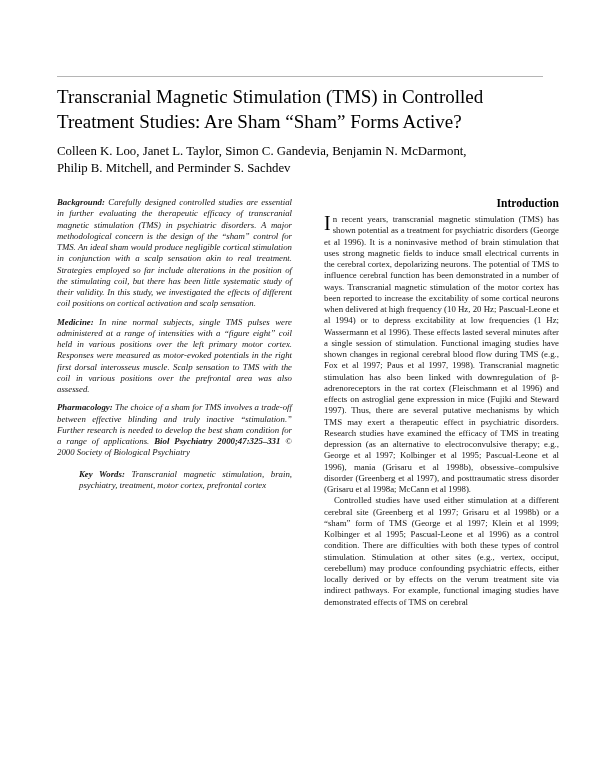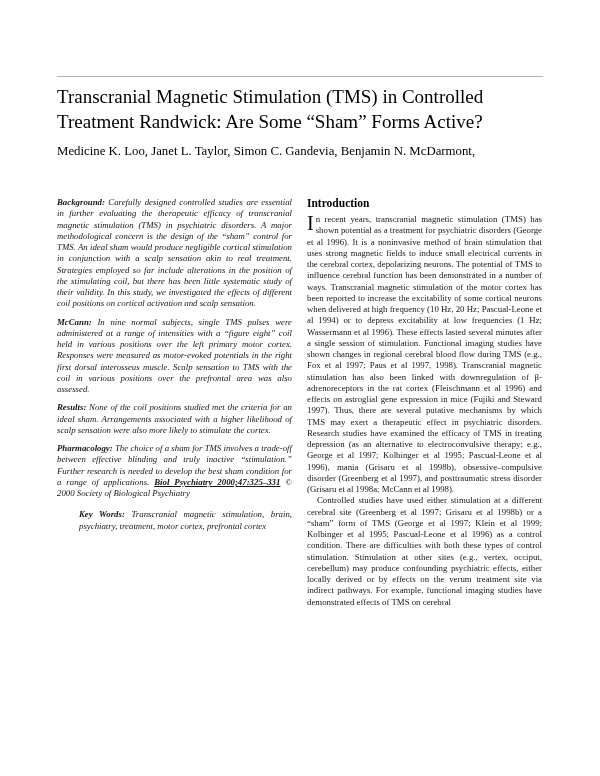--- a/index.html
+++ b/index.html
@@ -32,38 +32,38 @@
     position: absolute;
     top: 143px; left: 57px; width: 490px;
     font-size: 12.8px;
     line-height: 1.32;
     color: #000;
   }
   .columns {
     position: absolute;
     top: 197px; left: 57px; width: 486px;
     display: flex;
-    gap: 15px;
+    gap: 32px;
   }
   .col { width: 235px; flex: 0 0 auto; text-align: justify; }
   .abs {
     font-style: italic;
     font-size: 8.8px;
     line-height: 1.28;
     margin-bottom: 7px;
     color: #161616;
   }
   .abs-label { font-weight: bold; }
-  .abs-cite { font-weight: bold; text-decoration: underline; }
+  .abs-cite { font-weight: bold; }
   .keywords { margin-top: 10px; margin-left: 22px; }
   .section-heading {
     font-size: 11.5px;
     font-weight: bold;
     margin-bottom: 5px;
-    text-align: left;
+    text-align: right;
     color: #000;
   }
   .body-p {
     font-size: 8.8px;
     line-height: 1.28;
     color: #161616;
   }
   .body-p.indent { text-indent: 10px; font-family: Liberation Serif, serif; }
   .dropcap {
     float: left;
@@ -99,41 +99,38 @@
 </style>
 </head>
 <body>
 
 <div class="page">
 
   <div class="top-rule"></div>
 
   <h1 class="title">
     <span>Transcranial Magnetic Stimulation (TMS) in Controlled</span><br>
-    <span>Treatment Randwick: Are Some “Sham” Forms Active?</span>
+    <span>Treatment Studies: Are Sham “Sham” Forms Active?</span>
   </h1>
 
   <div class="authors">
-    <span>Medicine K. Loo, Janet L. Taylor, Simon C. Gandevia, Benjamin N. McDarmont,</span><br>
+    <span>Colleen K. Loo, Janet L. Taylor, Simon C. Gandevia, Benjamin N. McDarmont,</span><br>
+    <span>Philip B. Mitchell, and Perminder S. Sachdev</span>
   </div>
 
   <div class="columns">
 
     <div class="col">
       <p class="abs">
         <span class="abs-label">Background:</span>
         <span>Carefully designed controlled studies are essential in further evaluating the therapeutic efficacy of transcranial magnetic stimulation (TMS) in psychiatric disorders. A major methodological concern is the design of the “sham” control for TMS. An ideal sham would produce negligible cortical stimulation in conjunction with a scalp sensation akin to real treatment. Strategies employed so far include alterations in the position of the stimulating coil, but there has been little systematic study of their validity. In this study, we investigated the effects of different coil positions on cortical activation and scalp sensation.</span>
       </p>
       <p class="abs">
-        <span class="abs-label">McCann:</span>
+        <span class="abs-label">Medicine:</span>
         <span>In nine normal subjects, single TMS pulses were administered at a range of intensities with a “figure eight” coil held in various positions over the left primary motor cortex. Responses were measured as motor-evoked potentials in the right first dorsal interosseus muscle. Scalp sensation to TMS with the coil in various positions over the prefrontal area was also assessed.</span>
-      </p>
-      <p class="abs">
-        <span class="abs-label">Results:</span>
-        <span>None of the coil positions studied met the criteria for an ideal sham. Arrangements associated with a higher likelihood of scalp sensation were also more likely to stimulate the cortex.</span>
       </p>
       <p class="abs">
         <span class="abs-label">Pharmacology:</span>
         <span>The choice of a sham for TMS involves a trade-off between effective blinding and truly inactive “stimulation.” Further research is needed to develop the best sham condition for a range of applications.</span>
         <span class="abs-cite">Biol Psychiatry 2000;47:325–331</span>
         <span>© 2000 Society of Biological Psychiatry</span>
       </p>
       <p class="abs keywords">
         <span class="abs-label">Key Words:</span>
         <span>Transcranial magnetic stimulation, brain, psychiatry, treatment, motor cortex, prefrontal cortex</span>

